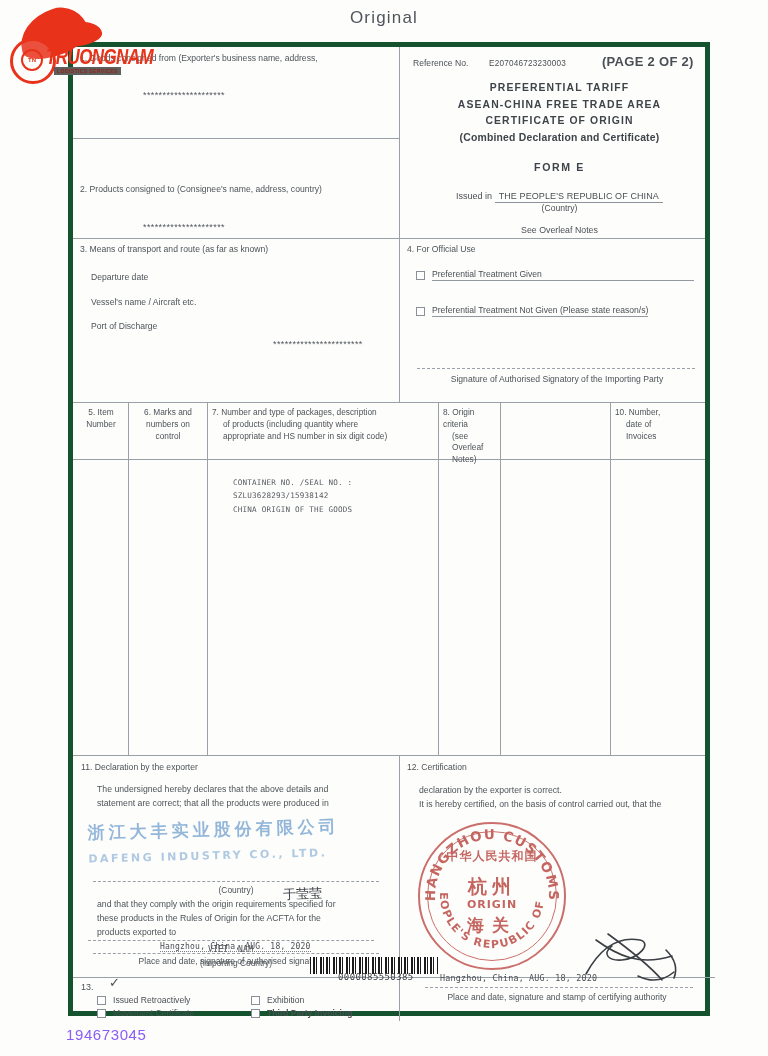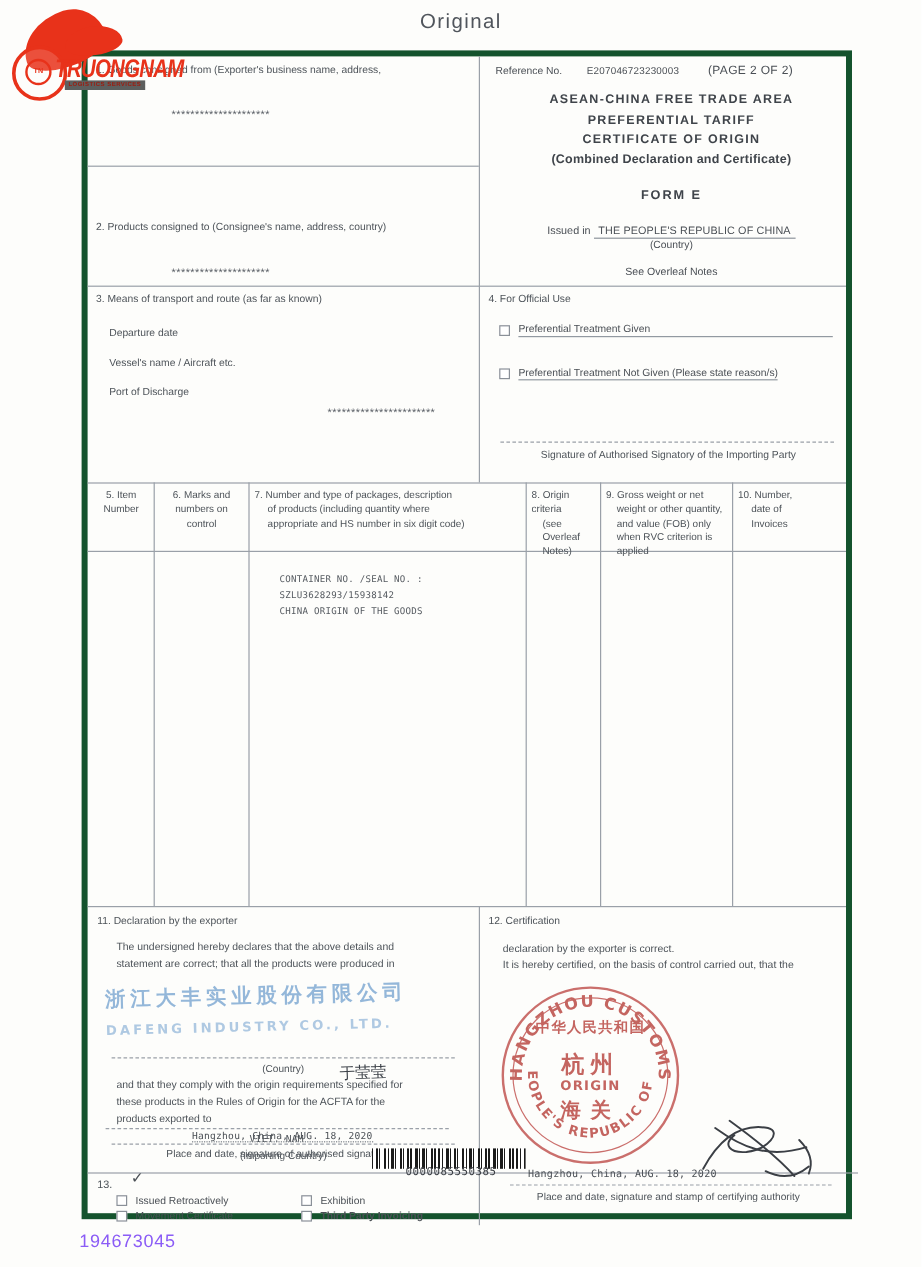--- a/index.html
+++ b/index.html
@@ -64,21 +64,21 @@
   }
 
   
   .ref-row {
     display: flex;
     align-items: baseline;
     font-size: 8.6px;
   }
   .ref-label { width: 76px; }
   .ref-value { font-size: 8.2px; letter-spacing: 0.2px; }
-  .page-of { margin-left: 24px; font-size: 10px; letter-spacing: .3px; }
+  .page-of { margin-left: 36px; font-size: 13px; letter-spacing: .3px; font-weight: bold; }
 
   .big-head {
     text-align: center;
     font-weight: bold;
     font-size: 10.4px;
     letter-spacing: 1.1px;
     line-height: 1.6;
     color: #3f444a;
   }
   .big-head .sub { letter-spacing: 0.2px; }
@@ -391,22 +391,22 @@
       <div class="cell-label" style="padding:12px 0 0 18px;">Port of Discharge</div>
     </div>
 
     <div class="cell" style="left:326px; top:0; width:316px; height:191px; padding:7px 9px 0 14px;">
       <div class="ref-row">
         <span class="ref-label">Reference No.</span>
         <span class="ref-value">E207046723230003</span>
         <span class="page-of">(PAGE 2 OF 2)</span>
       </div>
       <div class="big-head" style="margin-top:11px;">
+        <div>PREFERENTIAL  TARIFF</div>
         <div>ASEAN-CHINA  FREE  TRADE  AREA</div>
-        <div>PREFERENTIAL  TARIFF</div>
         <div>CERTIFICATE  OF  ORIGIN</div>
         <div class="sub">(Combined Declaration and Certificate)</div>
       </div>
       <div class="form-e">FORM  E</div>
       <div class="issued">
         <span>Issued in</span>
         <span class="country-line">THE PEOPLE'S REPUBLIC OF CHINA</span>
       </div>
       <div class="country-cap">(Country)</div>
       <div class="overleaf">See Overleaf Notes</div>
@@ -445,27 +445,20 @@
       <div style="padding-left:11px;">of products (including quantity where</div>
       <div style="padding-left:11px;">appropriate and HS number in six digit code)</div>
     </div>
 
     <div class="cell th" style="left:365px; top:355px; width:62px;">
       <div>8. Origin criteria</div>
       <div style="padding-left:9px;">(see Overleaf</div>
       <div style="padding-left:9px;">Notes)</div>
     </div>
 
-    <div class="cell th" style="left:427px; top:355px; width:110px;">
-      <div>9. Gross weight or net</div>
-      <div style="padding-left:9px;">weight or other quantity,</div>
-      <div style="padding-left:9px;">and value (FOB) only</div>
-      <div style="padding-left:9px;">when RVC criterion is</div>
-      <div style="padding-left:9px;">applied</div>
-    </div>
 
     <div class="cell th" style="left:537px; top:355px; width:105px;">
       <div>10. Number,</div>
       <div style="padding-left:11px;">date of</div>
       <div style="padding-left:11px;">Invoices</div>
     </div>
 
     <div class="cell typed" style="left:134px; top:412px; width:231px; padding:17px 0 0 26px;">
       <div>CONTAINER NO. /SEAL NO. :</div>
       <div>SZLU3628293/15938142</div>

